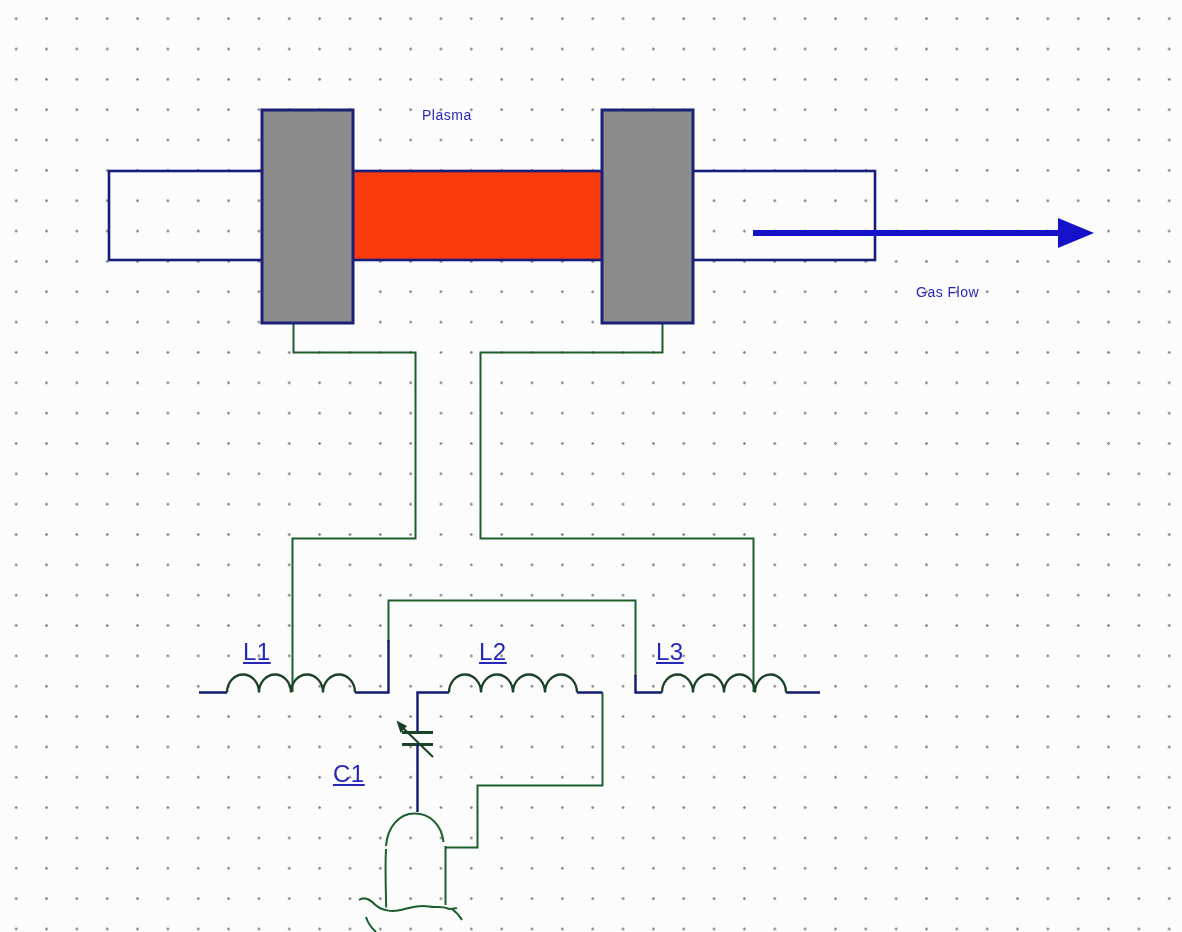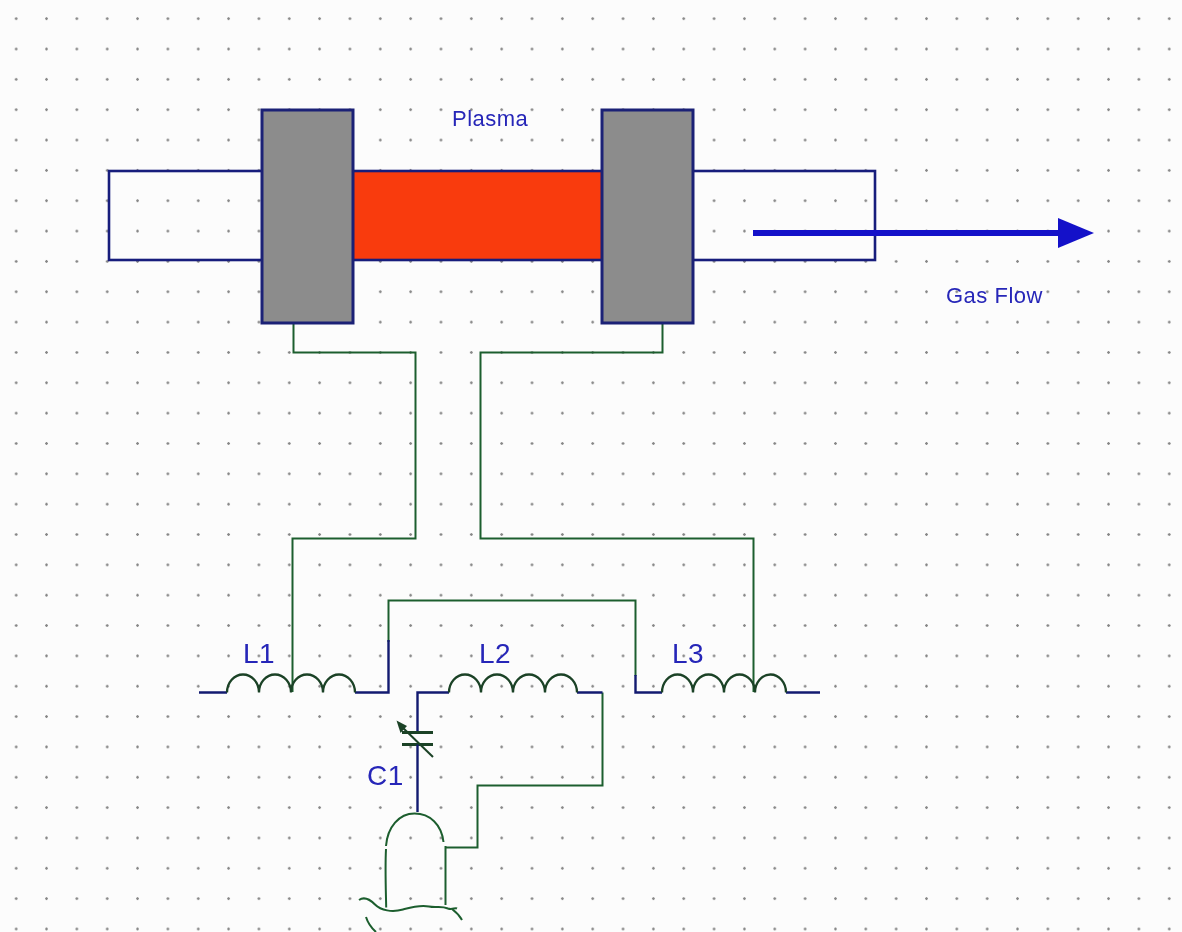--- a/index.html
+++ b/index.html
@@ -21,22 +21,22 @@
   .tube   { stroke: var(--tube-navy);  stroke-width:2.6; fill:none; }
   .electrode { fill: var(--electrode-gray); stroke: var(--electrode-border); stroke-width:3; }
   .plasma { fill: var(--plasma-red); stroke:none; }
   .arrow-line { stroke: var(--arrow-blue); stroke-width:6; fill:none; }
   .arrow-head { fill: var(--arrow-blue); stroke:none; }
   .cap-arrow  { stroke: var(--coil-green); stroke-width:2; fill:none; }
   .cap-head   { fill: var(--coil-green); stroke:none; }
   .source { stroke: var(--wire-green); stroke-width:2; fill:none; }
   .label { position:absolute; color: var(--label-blue, #2626b8);
            white-space:nowrap; letter-spacing:0.5px; line-height:1; }
-  .label.anno { font-size:22px;margin-left:30px; }
-  .label.ref  { font-size:28px; }
+  .label.anno { font-size:14px; }
+  .label.ref  { font-size:24px;text-decoration:underline; }
 </style>
 </head>
 <body>
 
 <div class="stage">
 
   <svg class="circuit" viewBox="0 0 1182 932">
 
     <rect class="plasma" x="353" y="172" width="249" height="87"></rect>
 
@@ -84,15 +84,15 @@
     <g>
       <path class="arrow-line" d="M753,233 H1058"></path>
       <polygon class="arrow-head" points="1058,218 1094,233 1058,248"></polygon>
     </g>
   </svg>
 
   <div class="label anno" style="left:422px; top:108px;">Plasma</div>
   <div class="label anno" style="left:916px; top:285px;">Gas Flow</div>
   <div class="label ref" style="left:243px; top:640px;">L1</div>
   <div class="label ref" style="left:479px; top:640px;">L2</div>
-  <div class="label ref" style="left:672px; top:640px;">L3</div>
-  <div class="label ref" style="left:367px; top:762px;">C1</div>
+  <div class="label ref" style="left:656px; top:640px;">L3</div>
+  <div class="label ref" style="left:333px; top:762px;">C1</div>
 </div>
 
 </body></html>

